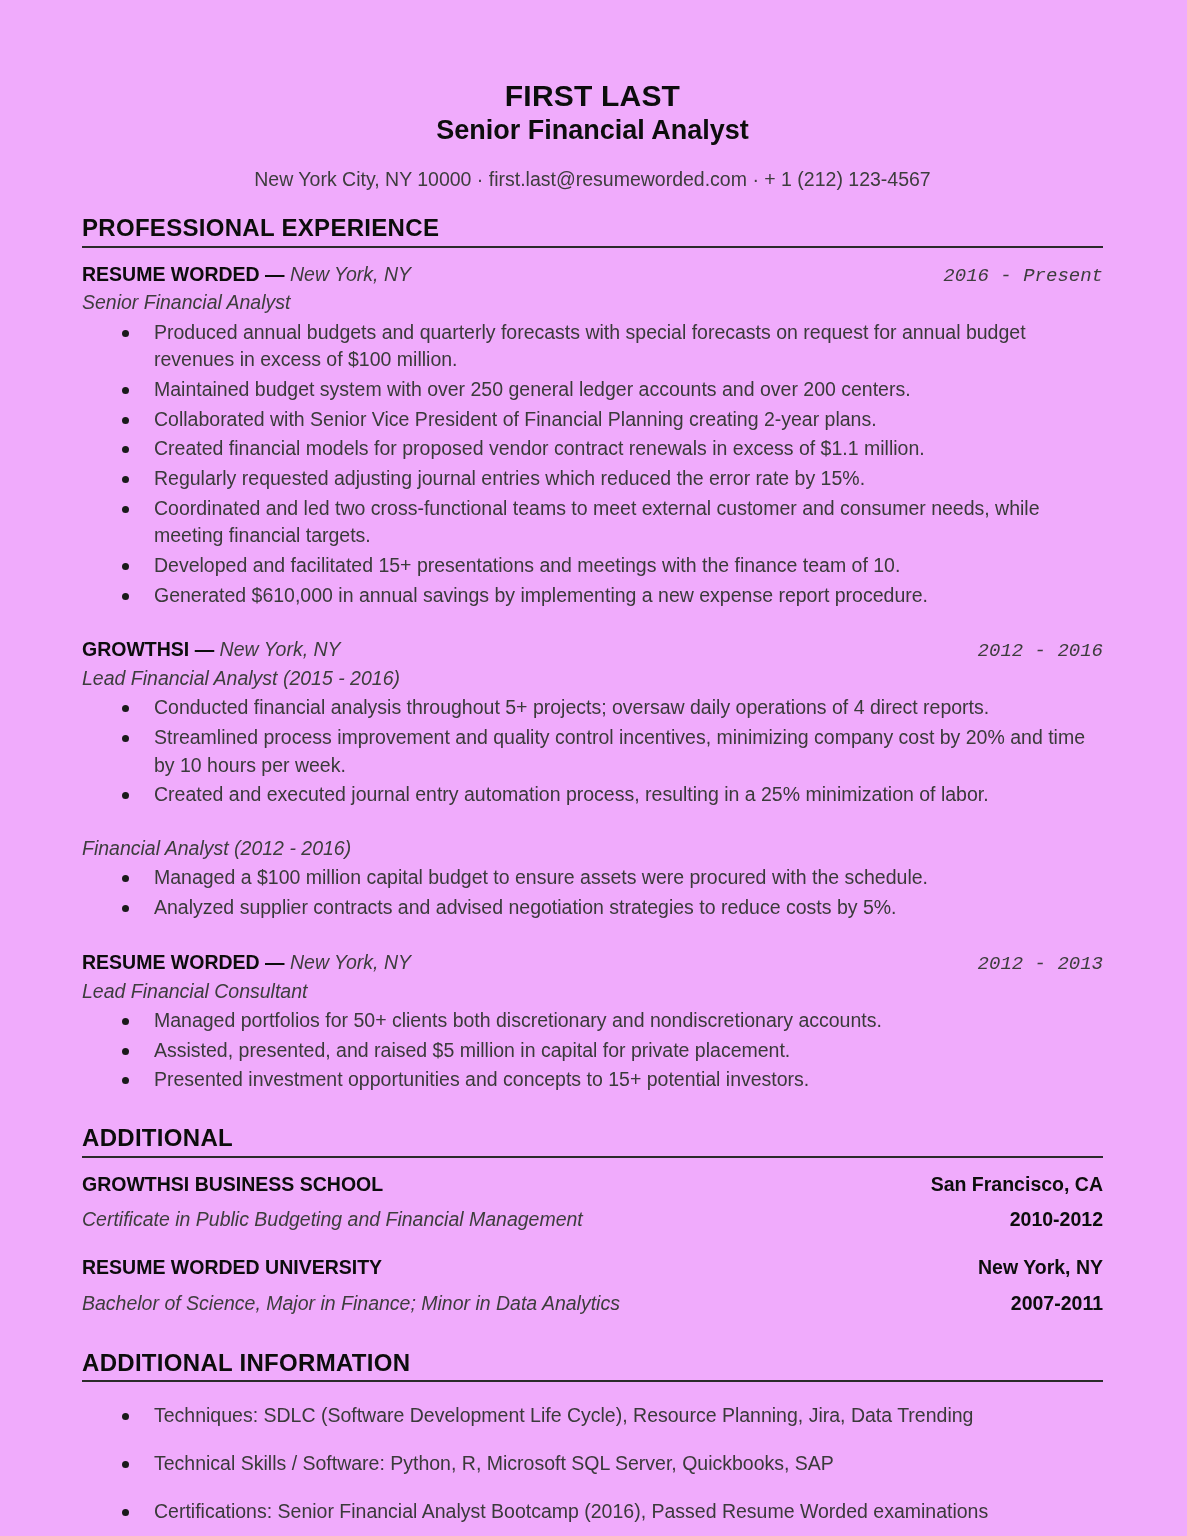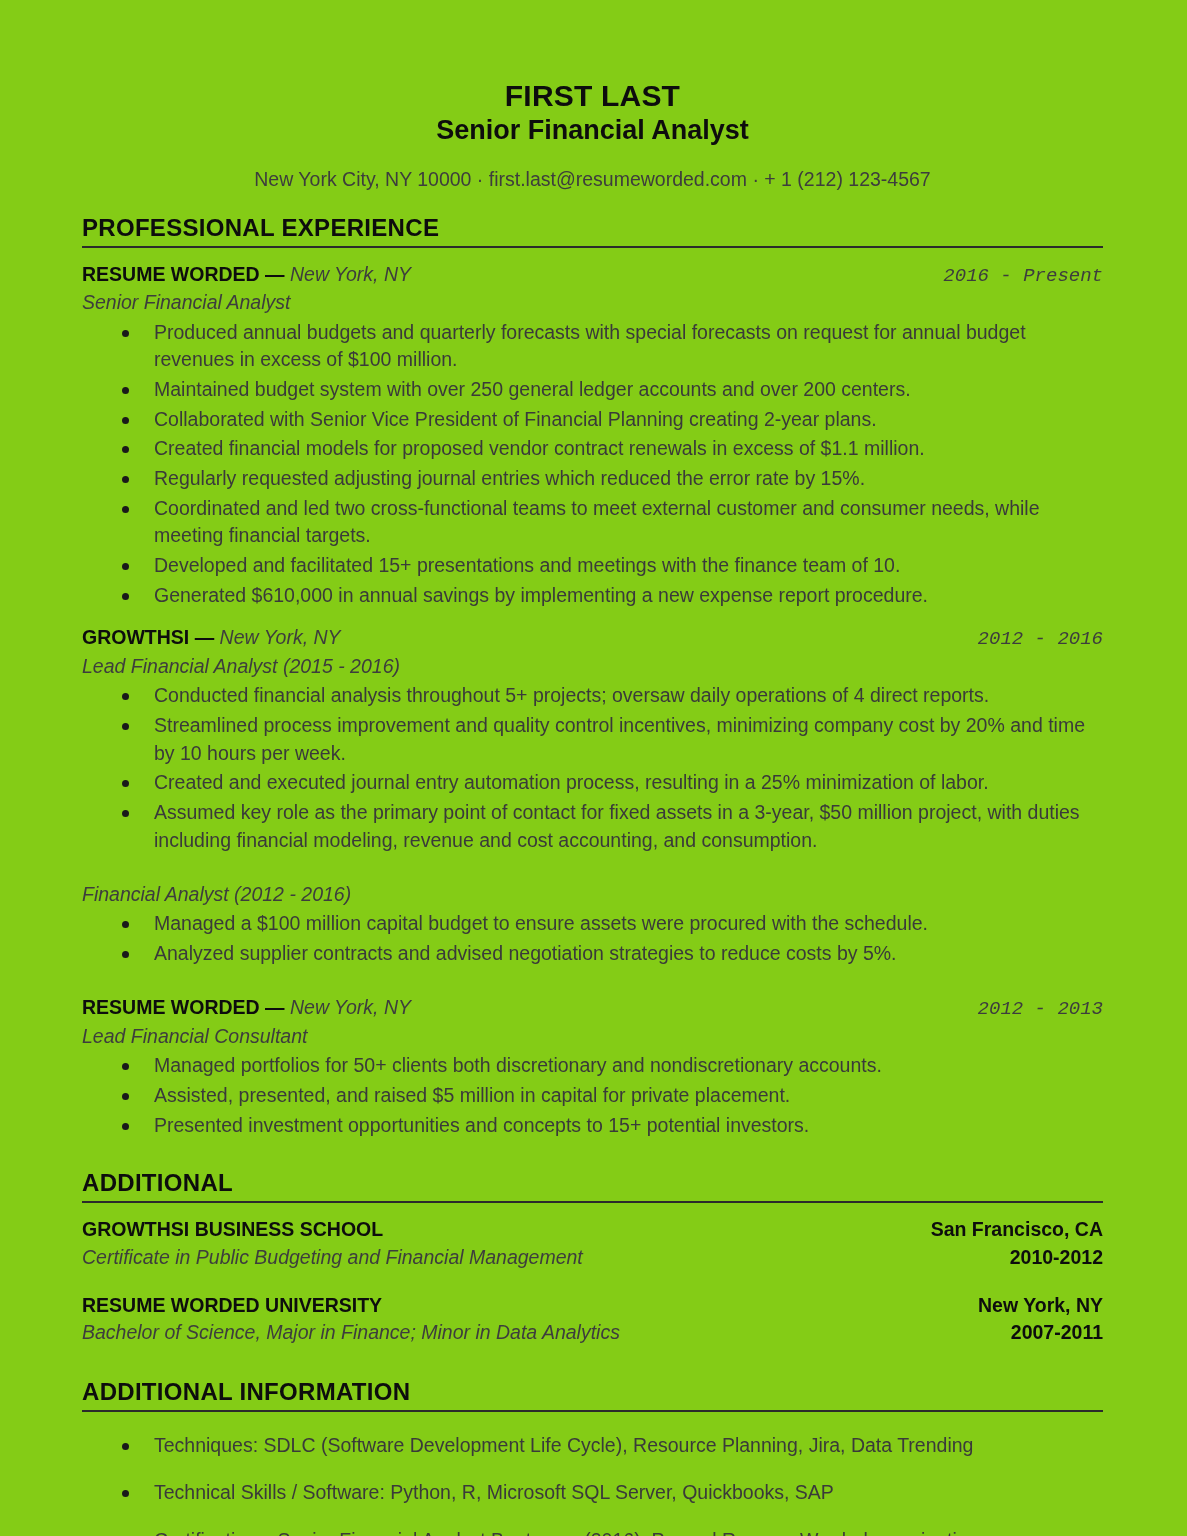--- a/index.html
+++ b/index.html
@@ -3,21 +3,21 @@
 <meta charset="utf-8">
 <style>
   html, body {
     margin: 0;
     padding: 0;
     background: #ffffff;
   }
   .page {
     width: 1187px;
     height: 1536px;
-    background: #84cc16;
+    background: #f0abfc;
     position: relative;
     box-sizing: border-box;
     padding: 0;
     font-family: "Liberation Sans", sans-serif;
     color: #3a3a3a;
     overflow: hidden;
   }
   .content {
     position: absolute;
     left: 82px;
@@ -143,21 +143,21 @@
     font-style: italic;
     color: #3d3d3d;
   }
   .edu-years {
     font-size: 19.5px;
     font-weight: bold;
     color: #0d0d0d;
     white-space: nowrap;
     text-align: right;
   }
-  .edu-row.second { margin-top: 2px; }
+  .edu-row.second { margin-top: 10px; }
 
   .section.education { margin-top: 30px; }
   .section.additional { margin-top: 32px; }
   .section.additional ul.bullets { margin-top: 10px; }
   .section.additional ul.bullets > li { margin-top: 20px; }
 </style>
 </head>
 <body>
 
 <div class="page">
@@ -183,31 +183,30 @@
           <li>Maintained budget system with over 250 general ledger accounts and over 200 centers.</li>
           <li>Collaborated with Senior Vice President of Financial Planning creating 2-year plans.</li>
           <li>Created financial models for proposed vendor contract renewals in excess of $1.1 million.</li>
           <li>Regularly requested adjusting journal entries which reduced the error rate by 15%.</li>
           <li>Coordinated and led two cross-functional teams to meet external customer and consumer needs, while meeting financial targets.</li>
           <li>Developed and facilitated 15+ presentations and meetings with the finance team of 10.</li>
           <li>Generated $610,000 in annual savings by implementing a new expense report procedure.</li>
         </ul>
       </div>
 
-      <div class="entry" style="margin-top:16px;">
+      <div class="entry" style="margin-top:28px;">
         <div class="entry-head">
           <div class="entry-left"><span class="co">GROWTHSI</span><span class="dash"> — </span><span class="loc">New York, NY</span></div>
           <div class="entry-dates">2012 - 2016</div>
         </div>
         <div class="role">Lead Financial Analyst (2015 - 2016)</div>
         <ul class="bullets">
           <li>Conducted financial analysis throughout 5+ projects; oversaw daily operations of 4 direct reports.</li>
           <li>Streamlined process improvement and quality control incentives, minimizing company cost by 20% and time by 10 hours per week.</li>
           <li>Created and executed journal entry automation process, resulting in a 25% minimization of labor.</li>
-          <li>Assumed key role as the primary point of contact for fixed assets in a 3-year, $50 million project, with duties including financial modeling, revenue and cost accounting, and consumption.</li>
         </ul>
         <div class="role spaced">Financial Analyst (2012 - 2016)</div>
         <ul class="bullets">
           <li>Managed a $100 million capital budget to ensure assets were procured with the schedule.</li>
           <li>Analyzed supplier contracts and advised negotiation strategies to reduce costs by 5%.</li>
         </ul>
       </div>
 
       <div class="entry" style="margin-top:28px;">
         <div class="entry-head">

